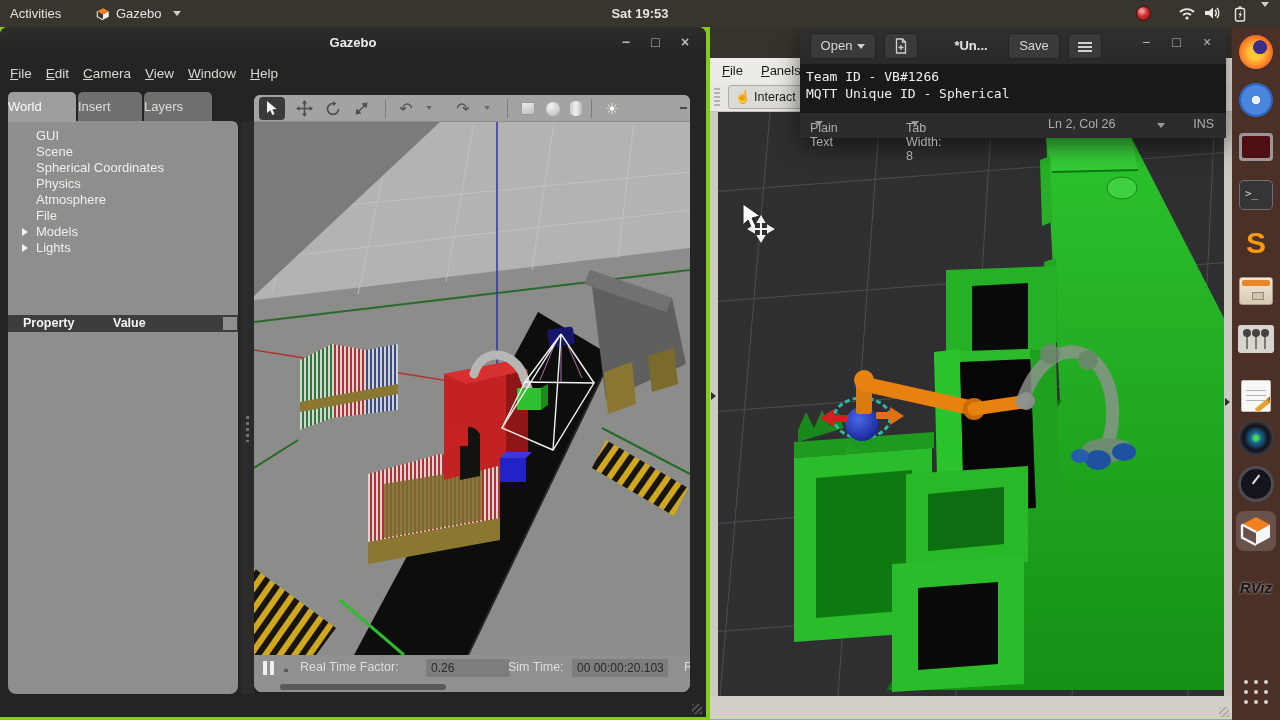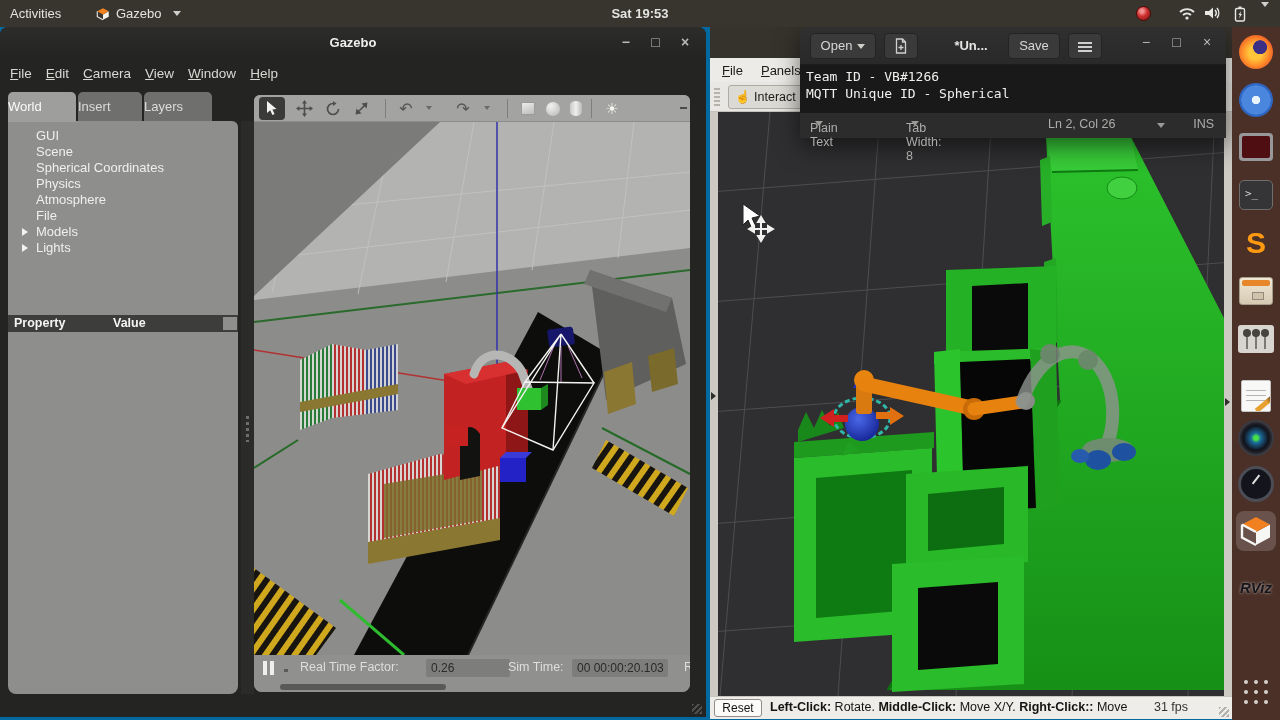--- a/index.html
+++ b/index.html
@@ -1,18 +1,18 @@
 <!DOCTYPE html>
 <html><head>
 <meta charset="utf-8">
 <style>
   * { margin:0; padding:0; box-sizing:border-box; }
   html,body { width:1280px; height:720px; overflow:hidden; background:#15120f;
               font-family:"Liberation Sans", sans-serif; }
-  #screen { position:relative; width:1280px; height:720px; background:#0369a1; }
+  #screen { position:relative; width:1280px; height:720px; background:#84cc16; }
 
   
   #topbar { position:absolute; left:0; top:0; width:1280px; height:27px;
             background:#37352e; color:#e3e3e0; font-size:13px; z-index:50; }
   #topbar .tb-item { position:absolute; top:0; height:27px; line-height:27px; }
   .caret { display:inline-block; width:0; height:0; border-left:4px solid transparent;
            border-right:4px solid transparent; border-top:5px solid #cfcfcb;
            vertical-align:middle; margin-left:5px; }
   #tb-activities { left:10px; }
   #tb-appmenu { left:96px; display:flex; align-items:center; gap:6px; }
@@ -50,21 +50,21 @@
   #gz-panel { position:absolute; left:8px; top:94px; width:230px; height:573px;
               background:#8e8e8c; border-radius:0 6px 8px 8px; }
   .tree-item { position:relative; padding-left:28px; font-size:13px; line-height:16px;
                color:#efefed; cursor:default; }
   .tree-wrap { padding-top:7px; }
   .expander { position:absolute; left:14px; top:4px; width:0; height:0;
               border-top:4px solid transparent; border-bottom:4px solid transparent;
               border-left:6px solid #f2f2f0; }
   #gz-prop-header { position:absolute; left:0; top:194px; width:230px; height:17px;
                     background:#3d3d3c; color:#f5f5f3; font-weight:bold; font-size:12.5px; }
-  #gz-prop-header .col-p { position:absolute; left:6px; top:1px; }
+  #gz-prop-header .col-p { position:absolute; left:15px; top:1px; }
   #gz-prop-header .col-v { position:absolute; left:105px; top:1px; }
   #gz-prop-header .hdr-handle { position:absolute; right:1px; top:2px; width:14px; height:13px; background:#8e8e8c; }
 
   #gz-splitter { position:absolute; left:241px; top:94px; width:13px; height:573px; background:#2b2b2a; }
   #gz-splitter .dots { position:absolute; left:5px; top:295px; width:3px; height:26px;
      background:repeating-linear-gradient(#6e6e6c 0 3px, transparent 3px 6px); }
 
   #gz-viewport { position:absolute; left:254px; top:68px; width:436px; height:597px;
                  background:#8e8e8c; border-radius:6px 6px 8px 8px; overflow:hidden; }
   #gz-toolbar { position:absolute; left:0; top:0; width:436px; height:27px;
@@ -523,25 +523,20 @@
         </g>
       </svg>
       <div class="rv-strip" style="left:0">
           <span class="pe" style="top:280px"></span>
         </div>
       <div class="rv-strip" style="right:0">
           <span class="pe" style="top:286px"></span>
         </div>
     </div>
 
-    <div id="rv-status">
-      <span id="rv-reset">Reset</span>
-      <span id="rv-help"><b>Left-Click:</b><span> Rotate. </span><b>Middle-Click:</b><span> Move X/Y. </span><b>Right-Click::</b><span> Move</span></span>
-      <span id="rv-fps">31 fps</span>
-    </div>
     <div id="rv-grip"></div>
   </div>
 
   <div id="ge-win">
     <div id="ge-header">
       <span class="ge-btn" id="ge-open">
         <span>Open</span><span class="caret"></span>
       </span>
       <span class="ge-btn" id="ge-newdoc">
         <svg width="14" height="16" viewBox="0 0 14 16" style="margin-top:4px">

